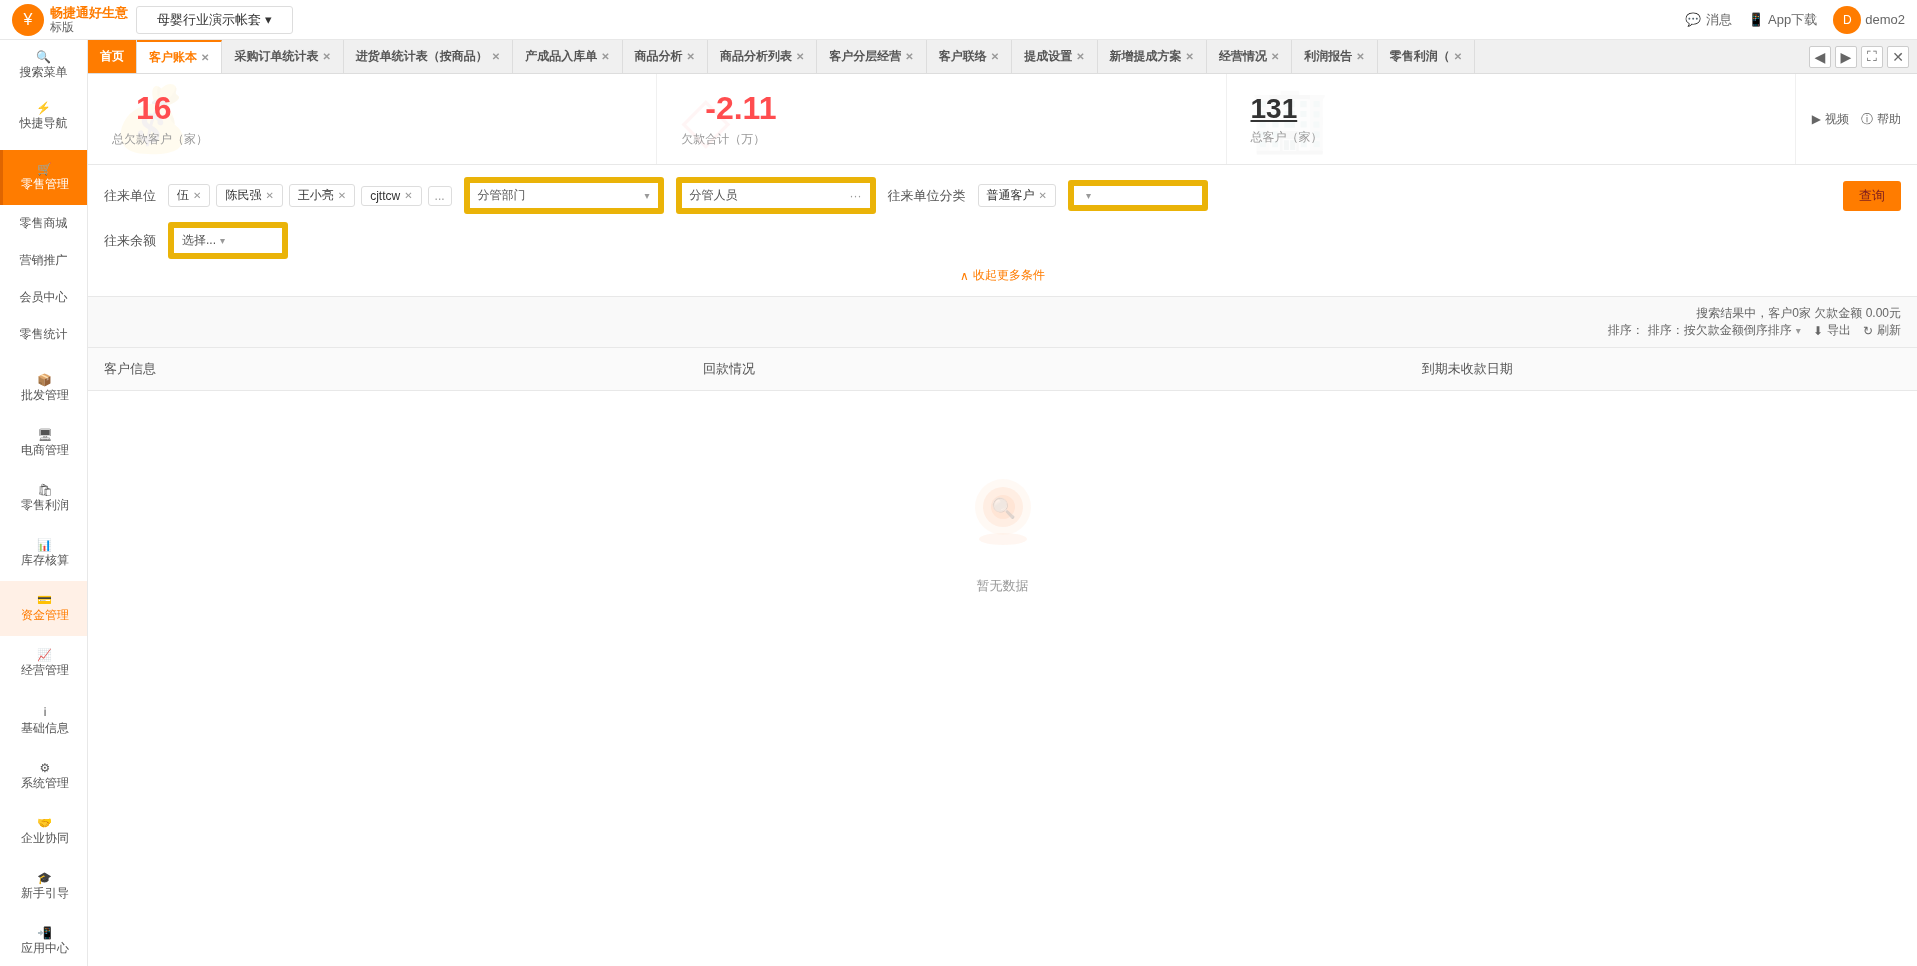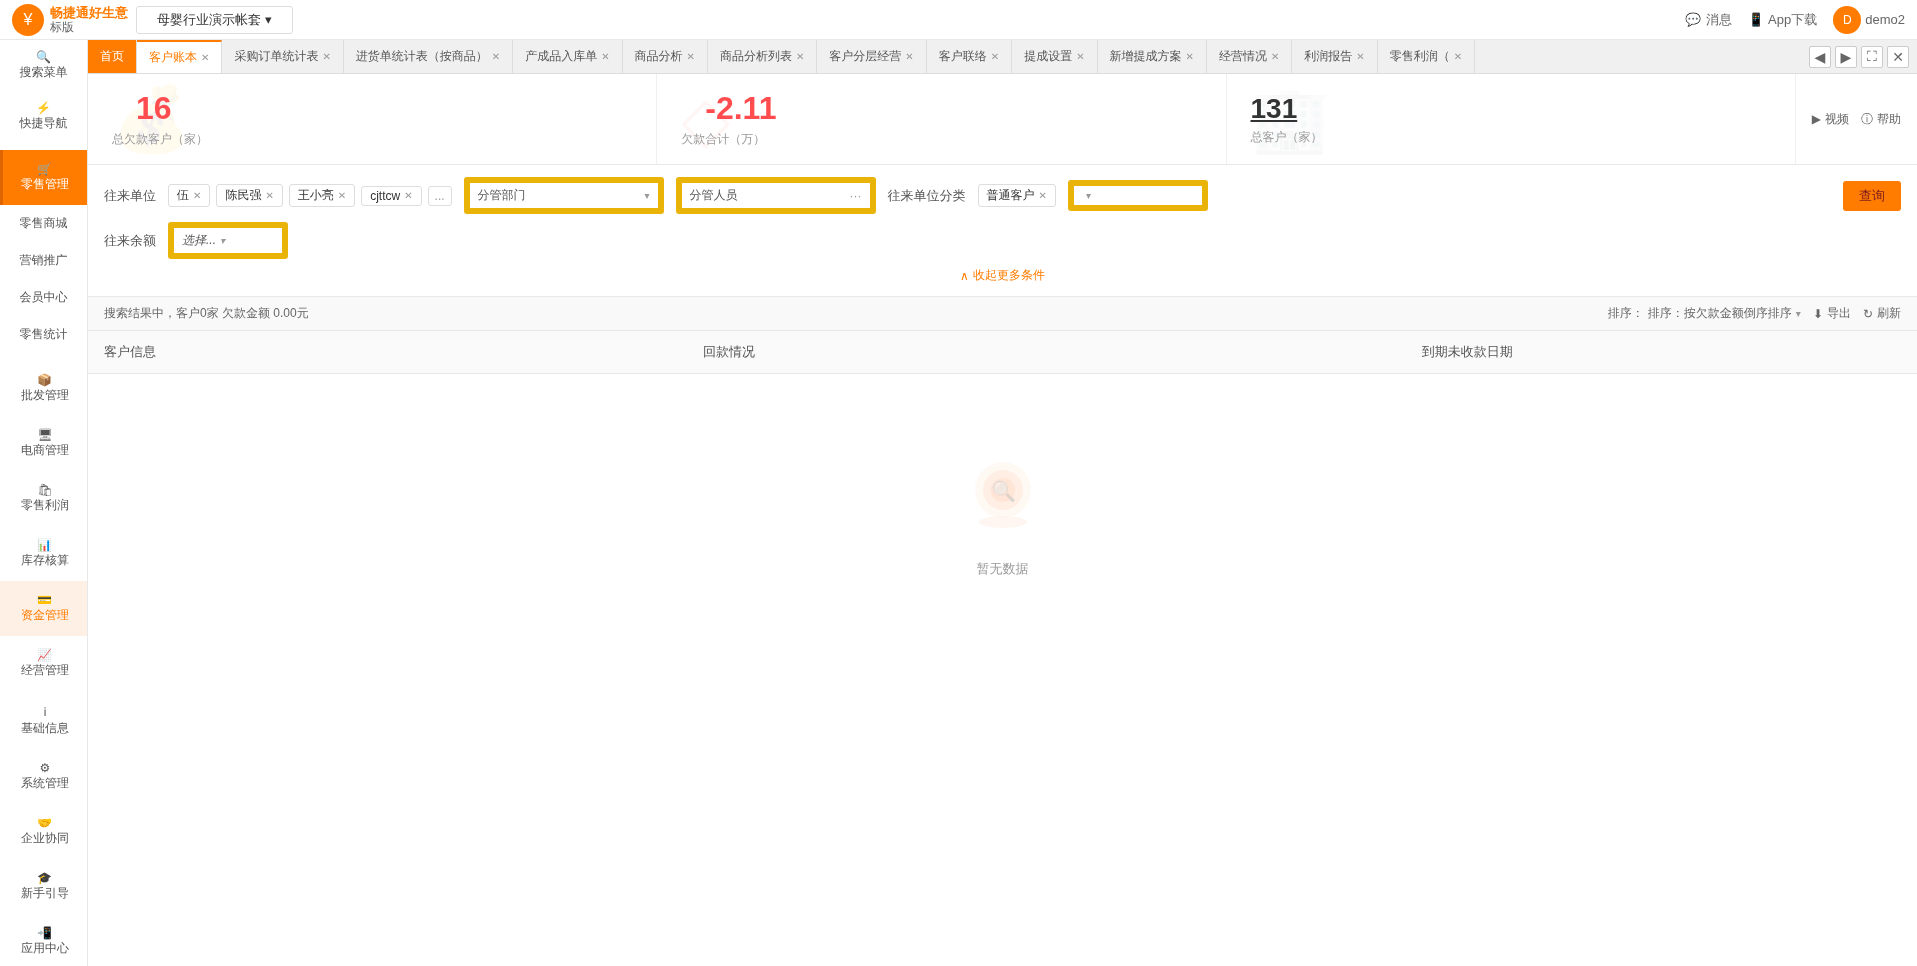--- a/index.html
+++ b/index.html
@@ -25,21 +25,21 @@
     .sidebar-item { padding: 12px 8px; text-align: center; cursor: pointer; font-size: 12px; color: #555; border-left: 3px solid transparent; }
     .sidebar-item.active { background: #ff7c00; color: #fff; border-left: 3px solid #e06500; }
     .sidebar-item.active-sub { background: #fff0e6; color: #ff7c00; }
     .sidebar-search { padding: 10px 8px; text-align: center; font-size: 12px; color: #555; cursor: pointer; }
     .sidebar-nav { padding: 10px 8px; text-align: center; font-size: 12px; color: #555; cursor: pointer; }
     .sidebar-divider { height: 1px; background: #f0f0f0; margin: 4px 0; }
     .sidebar-sub-item { padding: 10px 8px; text-align: center; font-size: 12px; color: #555; cursor: pointer; }
 
     
     .tabbar { background: #f0f0f0; display: flex; align-items: center; height: 34px; border-bottom: 1px solid #ddd; flex-shrink: 0; overflow: hidden; }
-    .tab { display: flex; align-items: center; padding: 0 12px; height: 100%; font-size: 12px; color: #555; cursor: pointer; border-right: 1px solid #ddd; white-space: nowrap; background: #f0f0f0; gap: 4px; }
+    .tab { display: flex; align-items: center; padding: 0 12px; height: 100%; font-size: 12px; color: #555; cursor: pointer; border-right: 1px solid #ddd; white-space: nowrap; background: #f0f0f0; gap: 4px; font-weight: bold; }
     .tab.active { background: #fff; color: #ff7c00; border-top: 2px solid #ff7c00; }
     .tab .close-icon { color: #999; font-size: 10px; cursor: pointer; }
     .tab-home { background: #ff7c00; color: #fff; }
     .tab-actions { margin-left: auto; display: flex; align-items: center; gap: 4px; padding-right: 8px; }
     .tab-action-btn { width: 22px; height: 22px; display: flex; align-items: center; justify-content: center; cursor: pointer; color: #666; font-size: 14px; border: 1px solid #ccc; background: #fff; border-radius: 2px; }
 
     
     .content-area { flex: 1; display: flex; flex-direction: column; overflow: hidden; background: #f5f5f5; }
 
     
@@ -60,21 +60,21 @@
     .filter-tags { display: flex; align-items: center; gap: 6px; flex-wrap: wrap; }
     .filter-tag { display: flex; align-items: center; gap: 4px; background: #fff; border: 1px solid #ddd; border-radius: 3px; padding: 2px 8px; font-size: 12px; color: #333; }
     .filter-tag .tag-close { color: #999; cursor: pointer; font-size: 10px; }
     .filter-more { color: #999; cursor: pointer; font-size: 12px; padding: 2px 6px; border: 1px solid #ddd; border-radius: 3px; background: #fff; }
     .filter-select { display: flex; align-items: center; gap: 4px; border: 6px solid #eab308; border-radius: 3px; padding: 4px 8px; font-size: 12px; color: #555; cursor: pointer; min-width: 100px; }
     .filter-select-wide { min-width: 200px; }
     .collapse-btn { color: #ff7c00; font-size: 12px; cursor: pointer; display: flex; align-items: center; gap: 4px; }
     .query-btn { background: #ff7c00; color: #7f1d1d; border: none; padding: 6px 16px; border-radius: 3px; cursor: pointer; font-size: 13px; }
 
     
-    .result-bar { display: flex; align-items: flex-start; justify-content: space-between; padding: 8px 16px; background: #f9f9f9; border-bottom: 1px solid #e8e8e8; flex-shrink: 0; }
+    .result-bar { display: flex; align-items: flex-end; justify-content: space-between; padding: 8px 16px; background: #f9f9f9; border-bottom: 1px solid #e8e8e8; flex-shrink: 0; flex-direction: column; }
     .result-info { font-size: 12px; color: #666; }
     .result-actions { display: flex; align-items: center; gap: 12px; font-size: 12px; color: #666; }
     .result-action { cursor: pointer; display: flex; align-items: center; gap: 4px; }
     .sort-select { display: flex; align-items: center; gap: 4px; cursor: pointer; }
 
     
     .table-area { flex: 1; overflow-y: auto; background: #fff; }
     .table-header { display: flex; align-items: center; padding: 12px 16px; background: #fafafa; border-bottom: 1px solid #e8e8e8; font-size: 13px; color: #555; font-weight: 500; }
     .col-client { flex: 2.5; }
     .col-debt { flex: 3; }
@@ -345,21 +345,21 @@
           <div class="filter-select" style="min-width:140px;">
             <span></span>
             <span class="chevron">▾</span>
           </div>
           <div class="filter-right">
             <button class="query-btn">查询</button>
           </div>
         </div>
         <div class="filter-row">
           <span class="filter-label">往来余额</span>
-          <div class="filter-select" style="min-width:120px;font-style:italic;">
+          <div class="filter-select" style="min-width:120px;">
             <span>选择...</span>
             <span class="chevron">▾</span>
           </div>
         </div>
         <div style="display:flex; justify-content:center; margin-top:4px;">
           <div class="collapse-btn">
             <span>∧</span>
             <span>收起更多条件</span>
           </div>
         </div>

